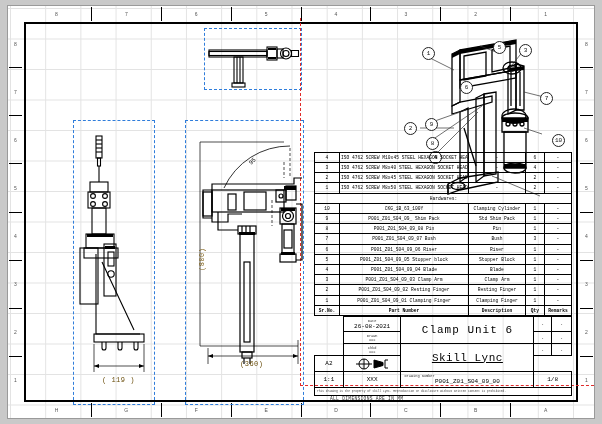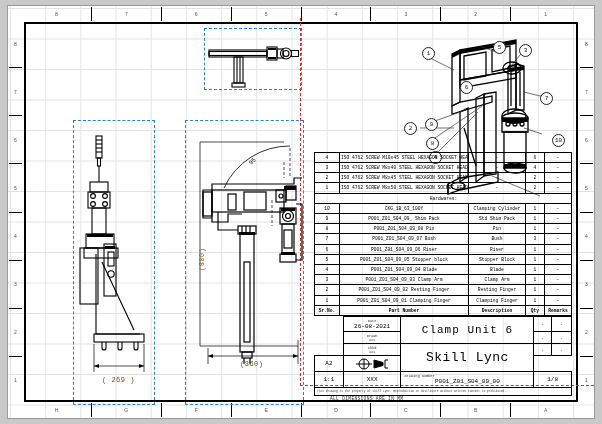--- a/index.html
+++ b/index.html
@@ -64,21 +64,21 @@
   .c-rm{width:24px;}
   td.hwlabel{text-align:left;padding-left:2px;}
   tr.hdr td{font-weight:bold;}
 
   
   table.tb{border-collapse:collapse;width:100%;table-layout:fixed;margin-top:0;
            font-family:"Liberation Mono",monospace;font-size:5px;color:#000;}
   table.tb td{border:0.8px solid #000;text-align:center;overflow:hidden;white-space:nowrap;}
   .tb-mini{font-size:3.6px;color:#333;}
   .tb-title{font-size:11px;letter-spacing:1px;}
-  .tb-sub{font-size:13px;letter-spacing:.5px;}
+  .tb-sub{font-size:11px;letter-spacing:.5px;text-decoration:underline;}
   .tb-small{font-size:6px;}
   .tb-note{font-size:2.9px;color:#444;line-height:1.1;white-space:normal;}
   .proj svg{display:block;margin:0 auto;}
 
   .notetext{position:absolute;font-family:"Liberation Mono",monospace;font-size:4.6px;
             color:#333;letter-spacing:.3px;}
 </style>
 </head>
 <body>
 
@@ -204,21 +204,21 @@
 
         <g stroke="#000" stroke-width="0.7" fill="none">
           <line x1="16" y1="210" x2="16" y2="238"></line>
           <line x1="66" y1="210" x2="66" y2="238"></line>
           <line x1="16" y1="232" x2="66" y2="232"></line>
           <path d="M16 232 l5 -2 v4z" fill="#000" stroke="none"></path>
           <path d="M66 232 l-5 -2 v4z" fill="#000" stroke="none"></path>
         </g>
       </svg>
     </div>
-    <div class="dimtext blk" style="left:94px;top:370px;">( 269 )</div>
+    <div class="dimtext blk" style="left:94px;top:370px;">( 119 )</div>
 
     <div class="view" style="left:190px;top:128px;">
       <svg width="110" height="255" viewBox="0 0 110 255">
         <g fill="none" stroke="#000" stroke-width="1.2">
 
           <path d="M14 56 L14 50 L96 50 L96 44 L104 44"></path>
           <path d="M14 56 L5 56 L5 84 L14 84"></path>
           <rect x="5" y="58" width="9" height="24"></rect>
           <path d="M14 56 L14 88 L30 88 L30 80 L44 80"></path>
           <rect x="14" y="56" width="72" height="22"></rect>

